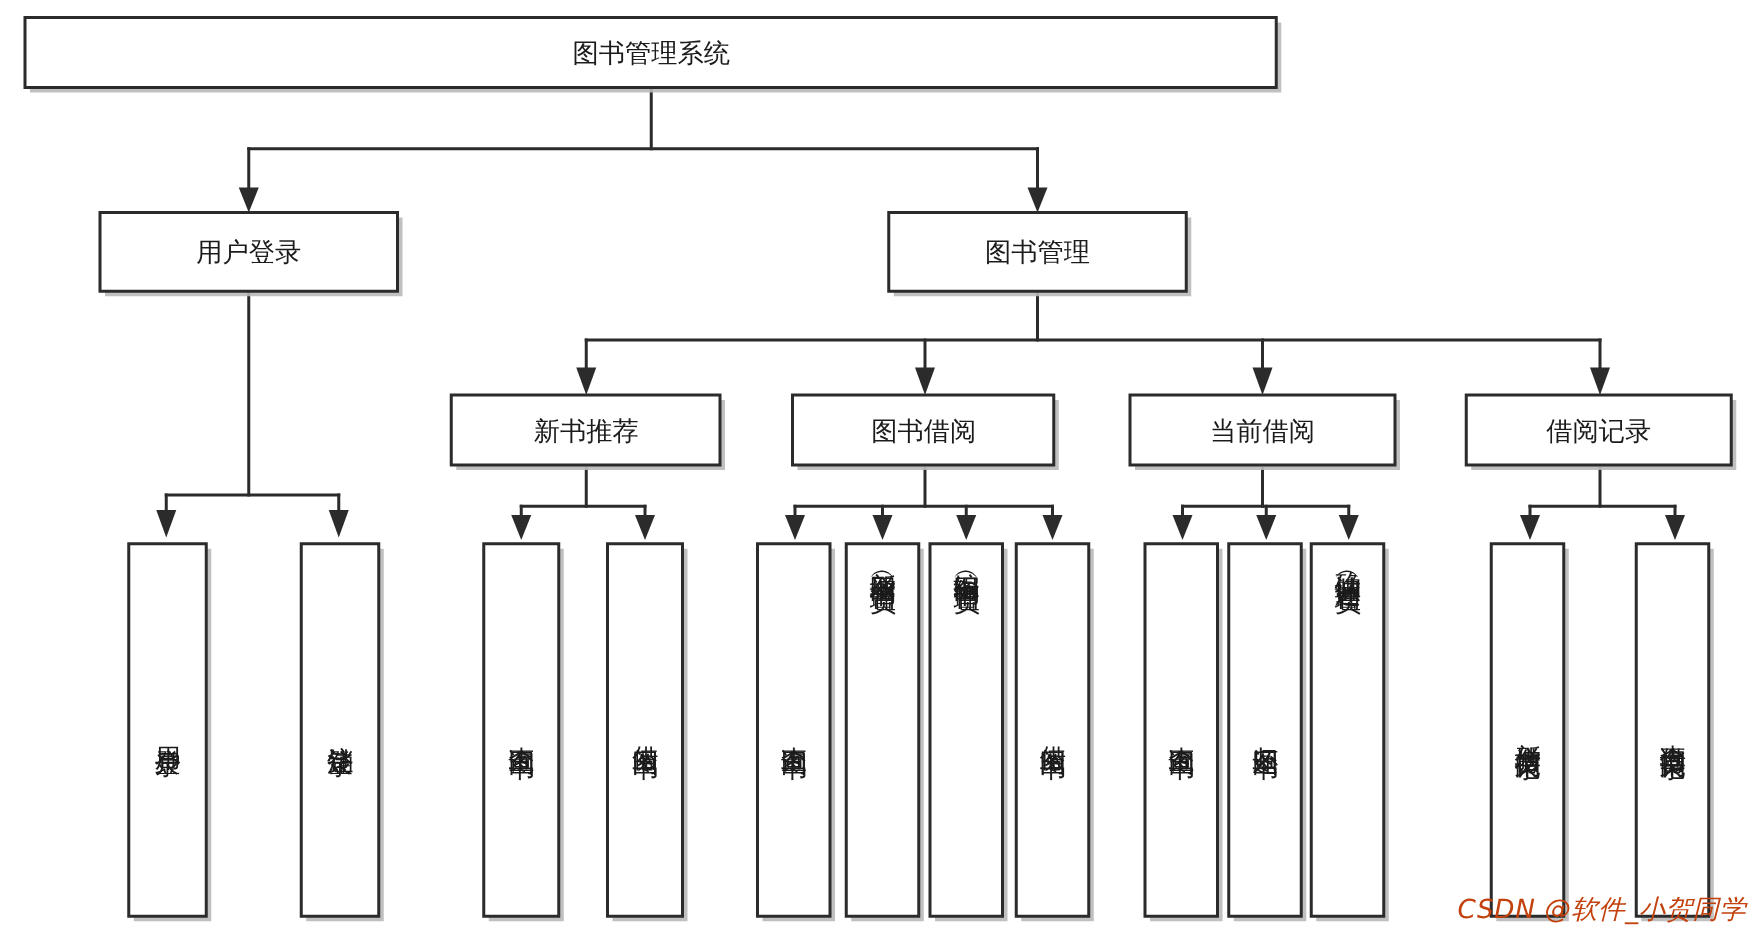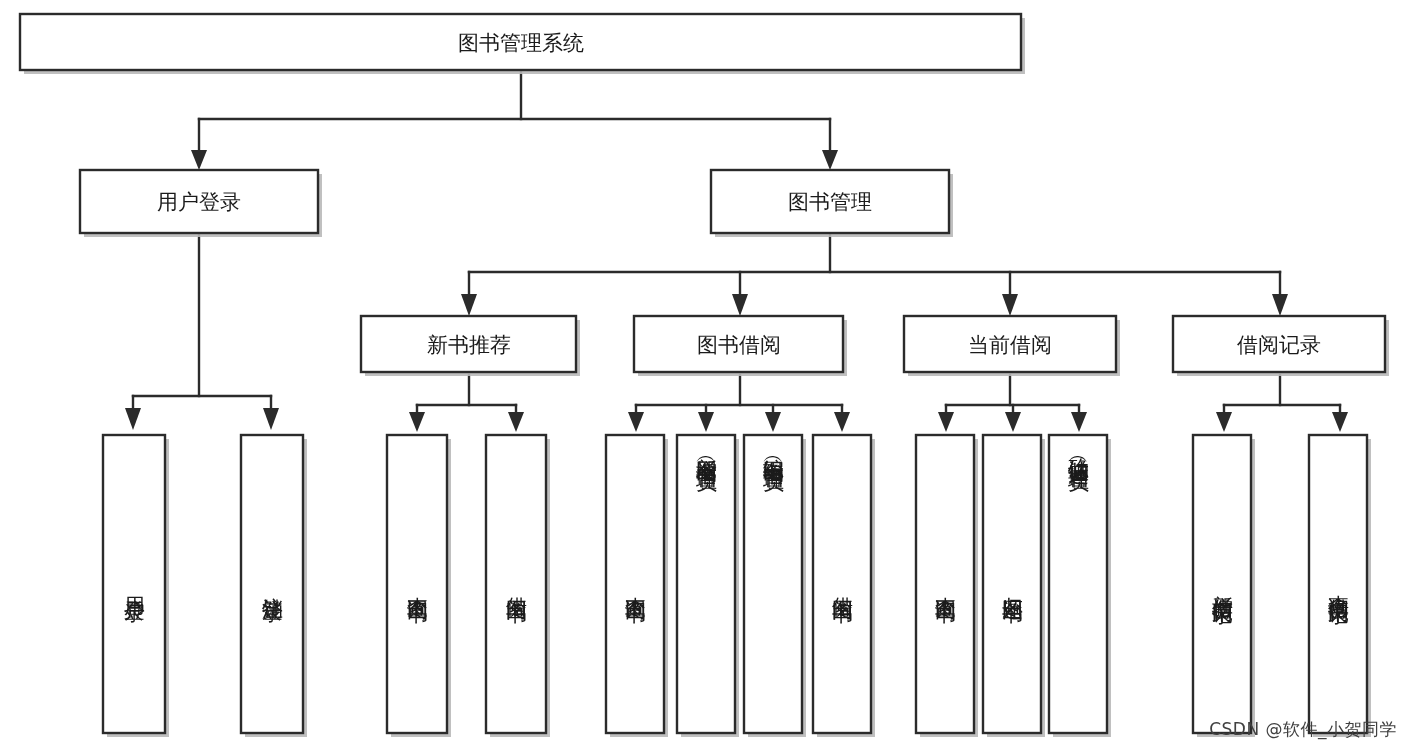--- a/index.html
+++ b/index.html
@@ -65,24 +65,25 @@
     letter-spacing: 2px;
     color: #1b1b1b;
     white-space: nowrap;
     text-align: center;
   }
   .watermark {
     position: absolute;
     right: 8px;
     bottom: 6px;
     font-family: "DejaVu Sans", "Liberation Sans", sans-serif;
-    font-size: 17px;
-    color: #404040;
+    font-size: 21px;
+    color: #c2410c;
     white-space: nowrap;
     letter-spacing: 0.5px;
+    font-style: italic;
   }
 </style>
 </head>
 <body>
 
 <div id="diagram-root">
 
   <svg id="flow" viewBox="0 0 1405 747">
     <defs>
       <marker id="arrow" viewBox="0 0 12 14" refX="6" refY="13" markerWidth="12" markerHeight="14" orient="auto-start-reverse" markerUnits="userSpaceOnUse">

